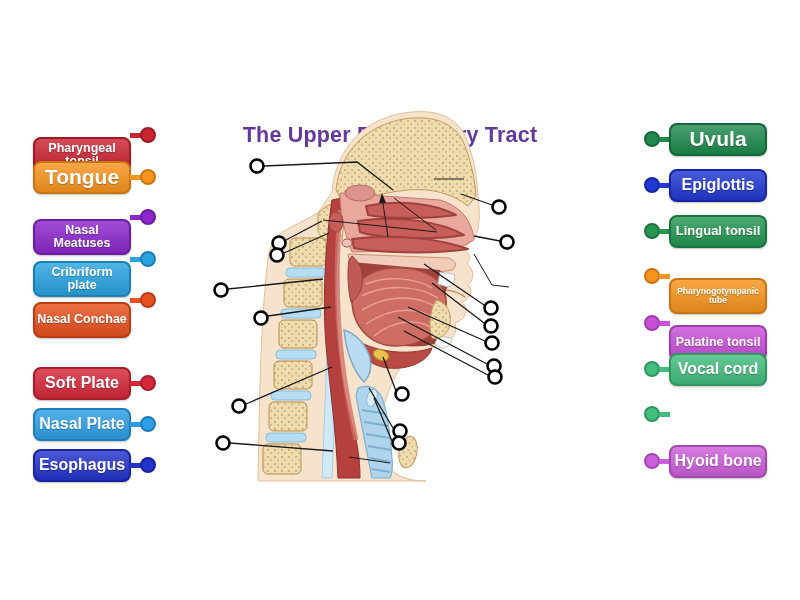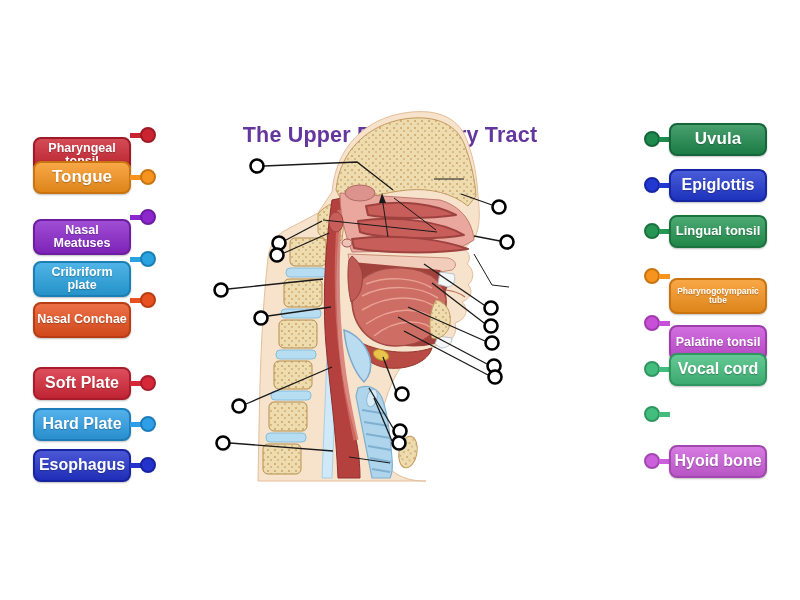--- a/index.html
+++ b/index.html
@@ -9,21 +9,21 @@
          font-size:21.5px;font-weight:bold;letter-spacing:.2px;}
   .row{position:absolute;display:flex;align-items:center;height:38px;}
   .row.left{left:33px;}
   .row.right{left:644px;}
   .chip{box-sizing:border-box;width:98px;min-height:33px;border:2px solid;border-radius:8px;
         display:flex;align-items:center;justify-content:center;text-align:center;
         color:#fff;font-weight:bold;line-height:1.08;padding:2px 2px;
         background-image:linear-gradient(rgba(255,255,255,.18),rgba(0,0,0,.10));
         text-shadow:0 1px 1px rgba(0,0,0,.25);box-shadow:0 1px 2px rgba(0,0,0,.25);}
   .chip.tall{min-height:36px;margin-top:40px;}
-  .fs-xl{font-size:17px;text-align:right;} .fs-l{font-size:16px;} .fs-ml{font-size:13px;white-space:nowrap;}
+  .fs-xl{font-size:21px;text-align:right;} .fs-l{font-size:16px;} .fs-ml{font-size:13px;white-space:nowrap;}
   .fs-m{font-size:12.5px;} .fs-xs{font-size:8.5px;}
   .stub{width:11px;height:5px;margin:0 -1px;}
   .dot{box-sizing:border-box;width:16px;height:16px;border-radius:50%;border:2px solid;}
   svg.diagram{position:absolute;left:0;top:0;width:800px;height:600px;}
 </style>
 </head>
 <body>
 
 <div class="stage">
 
@@ -210,21 +210,21 @@
   </div>
   <div class="row left" style="top:364px">
     <div class="chip fs-l" style="background-color: rgb(214, 40, 57); border-color: rgb(168, 28, 43);">
         <span>Soft Plate</span>
       </div>
     <div class="stub" style="background-color: rgb(214, 40, 57);"></div>
     <div class="dot" style="background-color: rgb(214, 40, 57); border-color: rgb(168, 28, 43);"></div>
   </div>
   <div class="row left" style="top:405px">
     <div class="chip fs-l" style="background-color: rgb(46, 159, 230); border-color: rgb(31, 124, 186);">
-        <span>Hard Plate</span>
+        <span>Nasal Plate</span>
       </div>
     <div class="stub" style="background-color: rgb(46, 159, 230);"></div>
     <div class="dot" style="background-color: rgb(46, 159, 230); border-color: rgb(31, 124, 186);"></div>
   </div>
   <div class="row left" style="top:446px">
     <div class="chip fs-l" style="background-color: rgb(35, 51, 204); border-color: rgb(24, 35, 160);">
         <span>Esophagus</span>
       </div>
     <div class="stub" style="background-color: rgb(35, 51, 204);"></div>
     <div class="dot" style="background-color: rgb(35, 51, 204); border-color: rgb(24, 35, 160);"></div>

